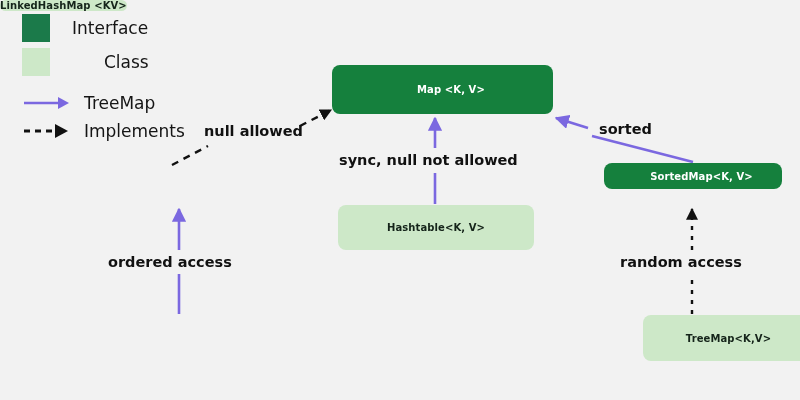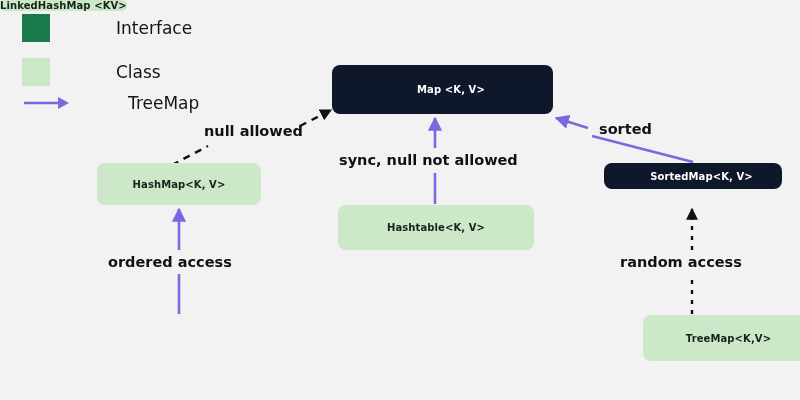--- a/index.html
+++ b/index.html
@@ -35,21 +35,21 @@
     align-items: center;
     justify-content: center;
     text-align: center;
     font-size: 10px;
     font-weight: 700;
     letter-spacing: 0.1px;
     white-space: nowrap;
     border-radius: 8px;
   }
   .node.iface {
-    background: #0f172a;
+    background: #15803d;
     color: #ffffff;
     padding-left: 17px;
   }
   .node.cls {
     background: #cde8c8;
     color: #15241a;
   }
   
   #node-map        { left: 332px; top: 65px;  width: 221px; height: 49px; }
   #node-hashmap    { left: 97px;  top: 163px; width: 164px; height: 42px; }
@@ -78,36 +78,35 @@
     width: 230px;
     height: 150px;
   }
   .legend-row {
     position: absolute;
     display: flex;
     align-items: center;
     height: 28px;
   }
   #legend-row-interface { left: 22px; top: 14px; }
-  #legend-row-class     { left: 22px; top: 58px; }
+  #legend-row-class     { left: 22px; top: 48px; gap: 32px; }
   #legend-row-extends   { left: 22px; top: 89px; }
   #legend-row-implements{ left: 22px; top: 117px; }
 
   .swatch {
     width: 28px;
     height: 28px;
     margin-right: 22px;
   }
   .swatch.iface { background: #1b7a4a; }
   .swatch.cls   { background: #cde8c8; }
   .legend-text {
     font-size: 17px;
     font-weight: 400;
     color: #151515;
-    margin-left: 44px;
   }
   .legend-glyph {
     width: 48px;
     height: 20px;
     margin-right: 14px;
     display: block;
   }
 </style>
 </head>
 <body>
@@ -150,21 +149,20 @@
 
     
     <g>
       <path d="M 692 314 L 692 274" stroke="#111111" stroke-width="2.4" fill="none" stroke-dasharray="4 6"></path>
       <path d="M 692 250 L 692 209" stroke="#111111" stroke-width="2.4" fill="none" stroke-dasharray="4 6" marker-end="url(#arrow-black)"></path>
     </g>
   </svg>
 
   <div class="node iface" id="node-map">Map &lt;K, V&gt;</div>
 
-  <div class="node cls" id="node-hashmap">HashMap&lt;K, V&gt;</div>
 
   <div class="node cls" id="node-hashtable">Hashtable&lt;K, V&gt;</div>
 
   <div class="node iface" id="node-sortedmap">SortedMap&lt;K, V&gt;</div>
 
   <div class="node cls" id="node-linkedhashmap">LinkedHashMap &lt;KV&gt;</div>
 
   <div class="node cls" id="node-treemap">TreeMap&lt;K,V&gt;</div>
 
   <div class="edge-label" id="label-null-allowed">null allowed</div>
@@ -190,16 +188,23 @@
     </div>
 
     <div class="legend-row" id="legend-row-extends">
       <svg class="legend-glyph" viewBox="0 0 48 20" width="48" height="20">
         <path d="M 2 10 L 38 10" stroke="#7b68e0" stroke-width="2.6" fill="none"></path>
         <path d="M 36 4 L 47 10 L 36 16 z" fill="#7b68e0"></path>
       </svg>
       <span class="legend-text">TreeMap</span>
     </div>
 
+    <div class="legend-row" id="legend-row-implements">
+      <svg class="legend-glyph" viewBox="0 0 48 20" width="48" height="20">
+        <path d="M 2 10 L 34 10" stroke="#111111" stroke-width="3" fill="none" stroke-dasharray="6 5"></path>
+        <path d="M 33 3 L 46 10 L 33 17 z" fill="#111111"></path>
+      </svg>
+      <span class="legend-text">Implements</span>
+    </div>
 
   </div>
 
 </div>
 
 </body></html>

